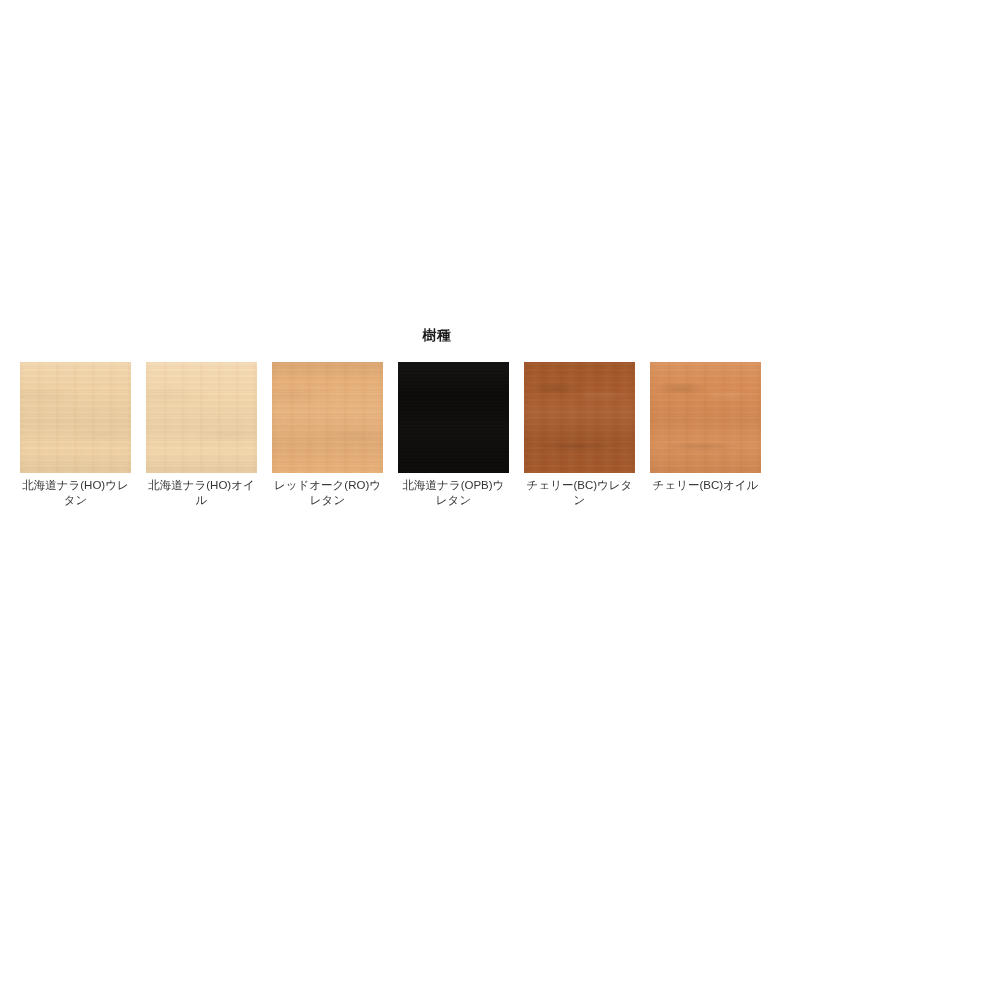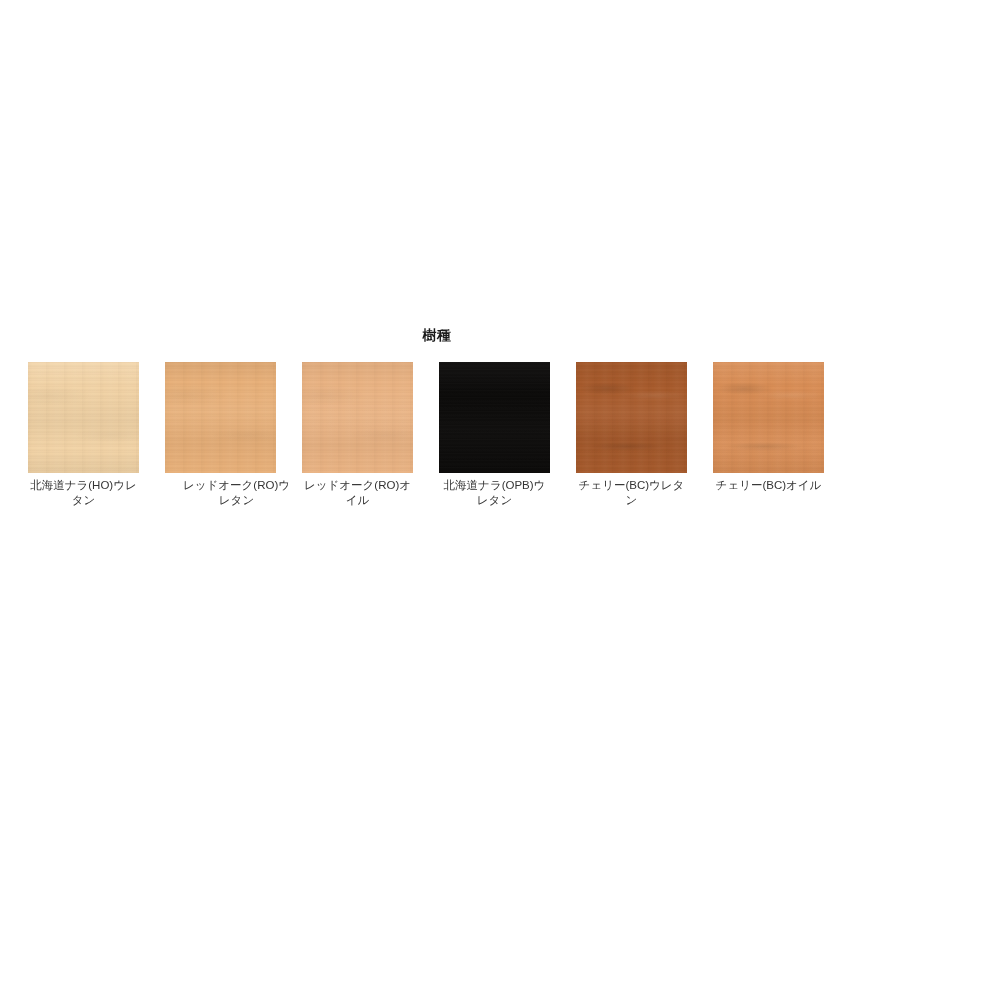--- a/index.html
+++ b/index.html
@@ -33,26 +33,26 @@
     text-align: center;
     font-size: 14px;
     font-weight: bold;
     color: #1a1a1a;
     letter-spacing: 0.5px;
     line-height: 18px;
   }
 
   #swatch-grid {
     position: absolute;
-    left: 28px;
+    left: 20px;
     top: 362px;
     width: 952px;
     display: flex;
     flex-wrap: wrap;
-    gap: 17px;
+    gap: 6px;
   }
 
   .swatch-cell {
     width: 111px;
     margin-right: 9px;
     margin-bottom: 8px;
     box-sizing: border-box;
   }
 
   .swatch-chip {
@@ -281,38 +281,38 @@
 
     <div class="swatch-cell">
       <div class="swatch-chip wood-ho-ure" style="background-color: rgb(242, 211, 166);">
         <div class="grain-band"></div>
         <div class="grain-fine"></div>
         <div class="grain-figure oak"></div>
       </div>
       <div class="swatch-label" style="color: rgb(51, 51, 51);">北海道ナラ(HO)ウレタン</div>
     </div>
 
+    <div class="swatch-cell">
+      <div class="swatch-chip wood-ho-oil" style="background-color: rgb(244, 215, 172);">
+        <div class="grain-band"></div>
+        <div class="grain-fine"></div>
+        <div class="grain-figure oak"></div>
+      </div>
+      <div class="swatch-label" style="color: rgb(51, 51, 51);">北海道ナラ(HO)オイル</div>
+    </div>
 
     <div class="swatch-cell">
       <div class="swatch-chip wood-ro-ure" style="background-color: rgb(232, 176, 121);">
         <div class="grain-band"></div>
         <div class="grain-fine"></div>
         <div class="grain-figure oak"></div>
       </div>
-      <div class="swatch-label" style="color: rgb(51, 51, 51); margin-left: 16px;">レッドオーク(RO)ウレタン</div>
-    </div>
-
-    <div class="swatch-cell">
-      <div class="swatch-chip wood-ro-oil" style="background-color: rgb(234, 179, 131);">
-        <div class="grain-band"></div>
-        <div class="grain-fine"></div>
-        <div class="grain-figure oak"></div>
-      </div>
-      <div class="swatch-label" style="color: rgb(51, 51, 51);">レッドオーク(RO)オイル</div>
-    </div>
+      <div class="swatch-label" style="color: rgb(51, 51, 51);">レッドオーク(RO)ウレタン</div>
+    </div>
+
 
     <div class="swatch-cell">
       <div class="swatch-chip wood-opb" style="background-color: rgb(11, 10, 9);">
         <div class="grain-fine verydark"></div>
       </div>
       <div class="swatch-label" style="color: rgb(51, 51, 51);">北海道ナラ(OPB)ウレタン</div>
     </div>
 
 
 

